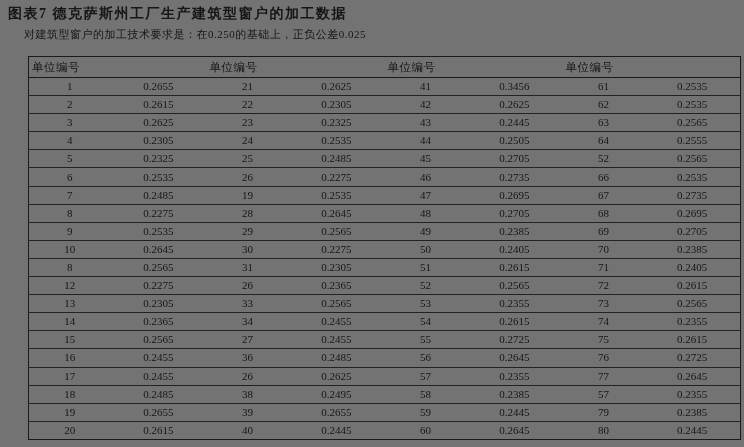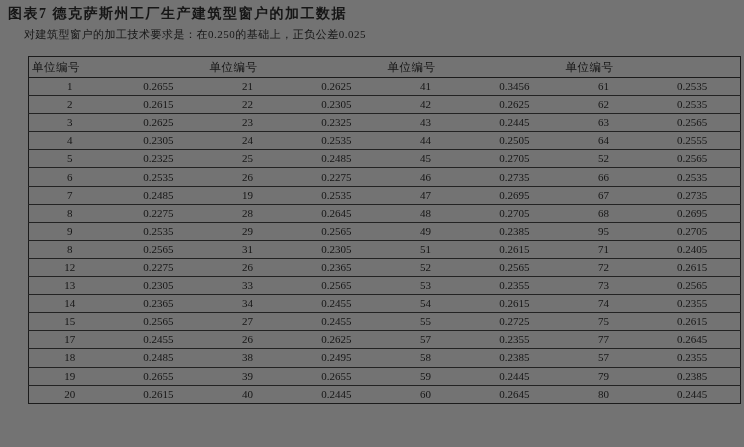--- a/index.html
+++ b/index.html
@@ -160,22 +160,32 @@
           <td>68</td>
           <td>0.2695</td>
         </tr>
         <tr>
           <td>9</td>
           <td>0.2535</td>
           <td>29</td>
           <td>0.2565</td>
           <td>49</td>
           <td>0.2385</td>
-          <td>95</td>
+          <td>69</td>
           <td>0.2705</td>
+        </tr>
+        <tr>
+          <td>10</td>
+          <td>0.2645</td>
+          <td>30</td>
+          <td>0.2275</td>
+          <td>50</td>
+          <td>0.2405</td>
+          <td>70</td>
+          <td>0.2385</td>
         </tr>
         <tr>
           <td>8</td>
           <td>0.2565</td>
           <td>31</td>
           <td>0.2305</td>
           <td>51</td>
           <td>0.2615</td>
           <td>71</td>
           <td>0.2405</td>
@@ -212,20 +222,30 @@
         </tr>
         <tr>
           <td>15</td>
           <td>0.2565</td>
           <td>27</td>
           <td>0.2455</td>
           <td>55</td>
           <td>0.2725</td>
           <td>75</td>
           <td>0.2615</td>
+        </tr>
+        <tr>
+          <td>16</td>
+          <td>0.2455</td>
+          <td>36</td>
+          <td>0.2485</td>
+          <td>56</td>
+          <td>0.2645</td>
+          <td>76</td>
+          <td>0.2725</td>
         </tr>
         <tr>
           <td>17</td>
           <td>0.2455</td>
           <td>26</td>
           <td>0.2625</td>
           <td>57</td>
           <td>0.2355</td>
           <td>77</td>
           <td>0.2645</td>

